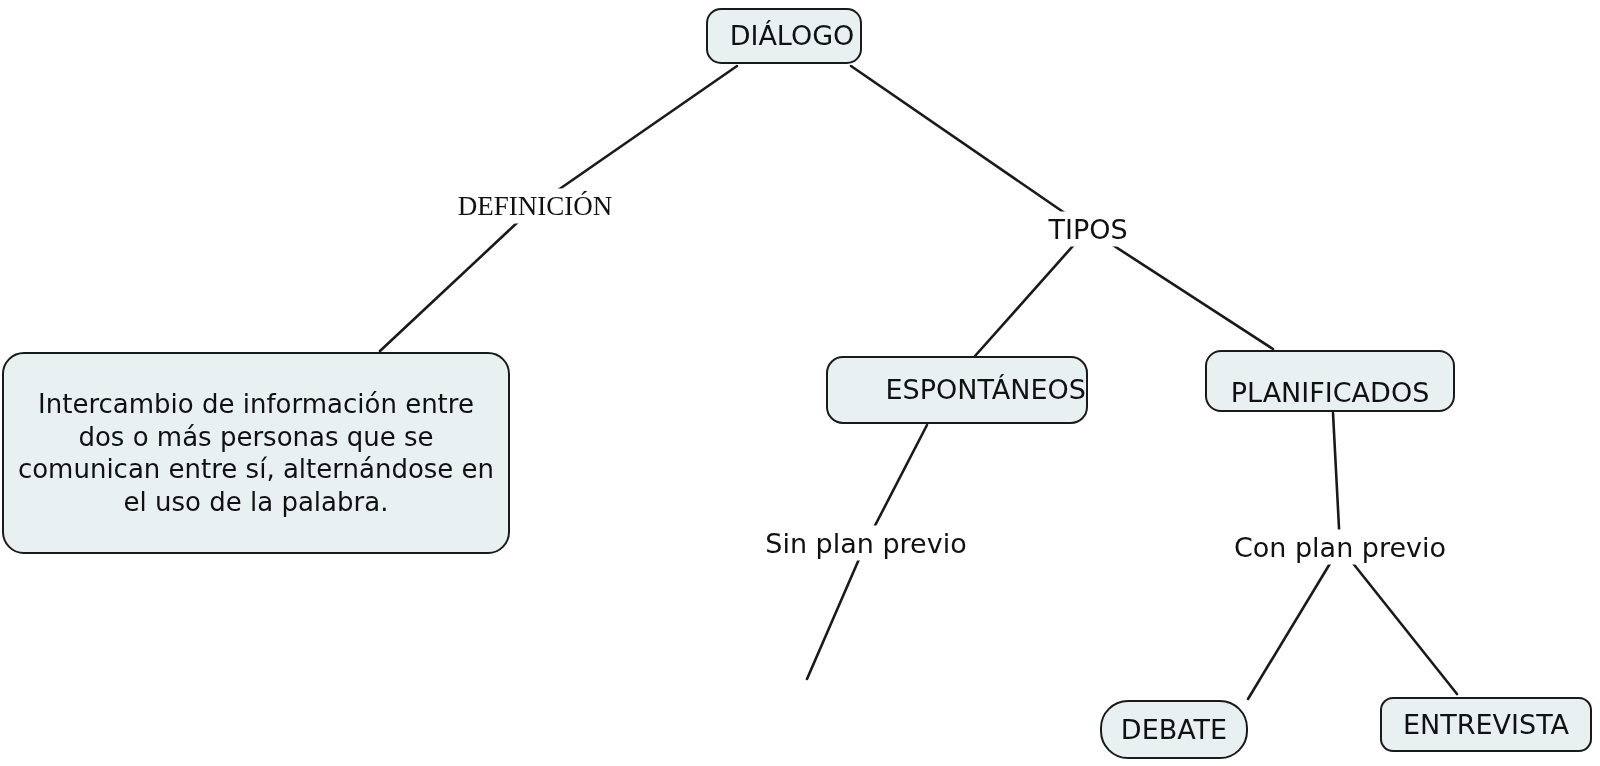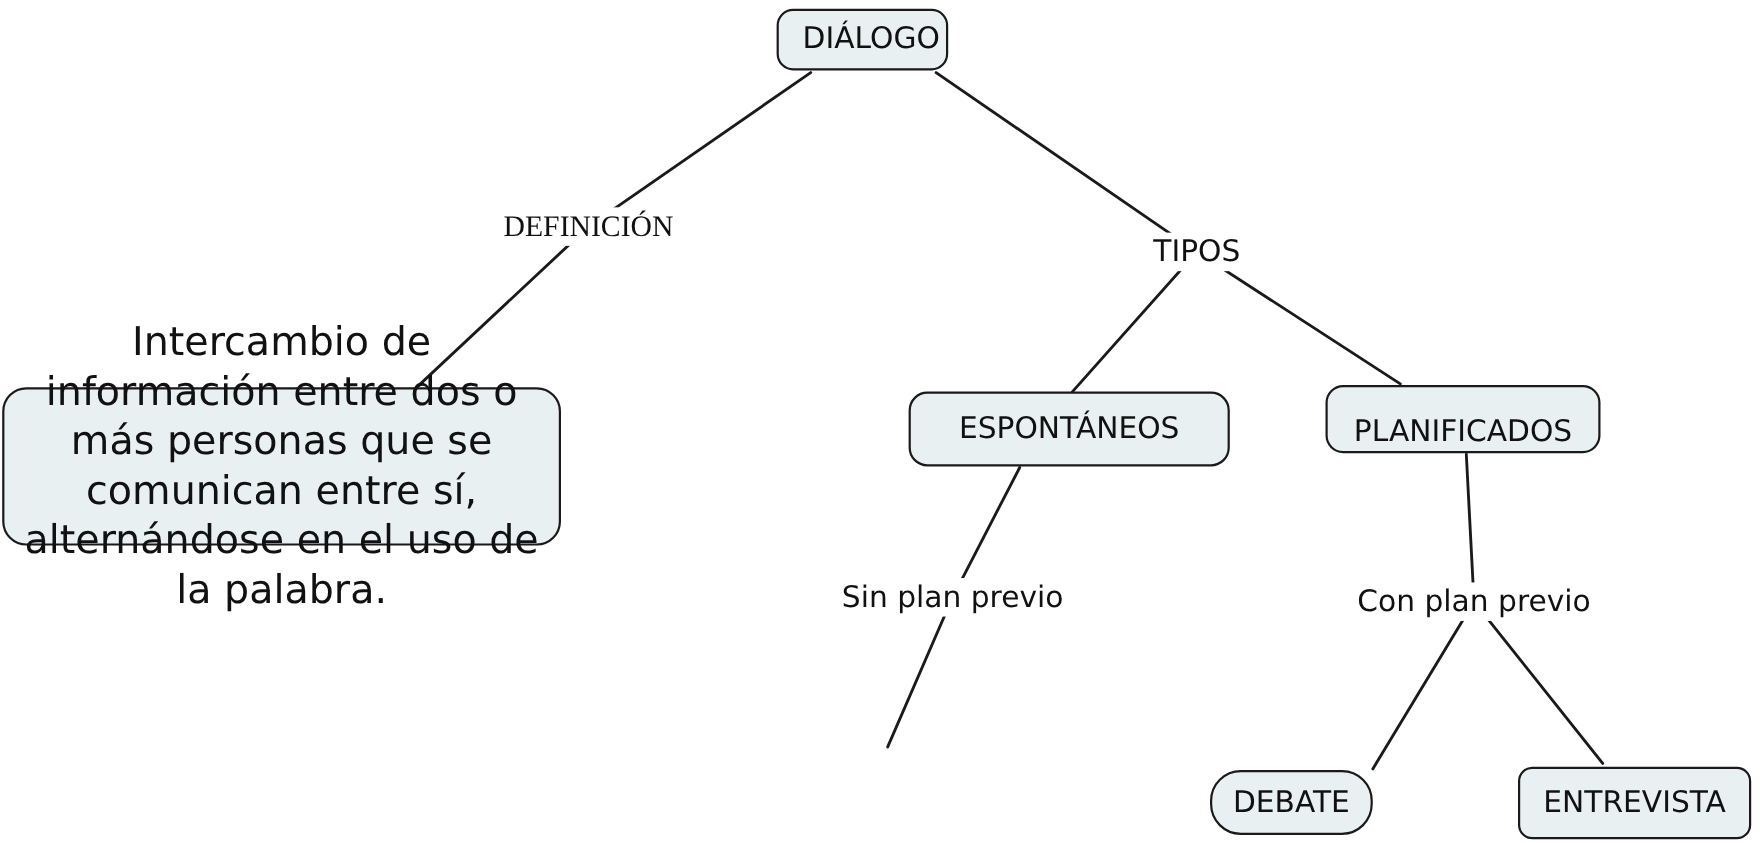--- a/index.html
+++ b/index.html
@@ -50,26 +50,26 @@
     position:absolute;
     transform:translate(-50%,-50%);
     background:var(--background);
     padding:2px 8px;
     font-size:27px;
     white-space:nowrap;
     color:var(--text);
   }
   
   .n-dialogo      {left:706px; top:8px;   width:156px; height:56px; border-radius:15px;padding-left:16px;}
-  .n-definition   {left:2px;   top:352px; width:508px; height:144px; border-radius:22px; font-size:36px; padding:0 12px;}
-  .n-espontaneos  {left:826px; top:356px; width:292px; height:68px; border-radius:17px;}
+  .n-definition   {left:2px;   top:352px; width:508px; height:202px; border-radius:22px; font-size:26px; padding:0 12px;}
+  .n-espontaneos  {left:826px; top:356px; width:262px; height:68px; border-radius:17px;justify-content:flex-end;}
   .n-planificados {left:1205px;top:350px; width:250px; height:62px; border-radius:16px;align-items:flex-end;}
   .n-conversacion {left:648px; top:678px; width:261px; height:68px; border-radius:18px;}
   .n-debate       {left:1100px;top:700px; width:148px; height:59px; border-radius:28px;}
-  .n-entrevista   {left:1380px;top:697px; width:212px; height:66px; border-radius:13px;}
+  .n-entrevista   {left:1380px;top:697px; width:212px; height:55px; border-radius:13px;}
   
   .l-definicion {left:535px;  top:206px;font-family:Liberation Serif, serif;}
   .l-tipos      {left:1088px; top:229px;}
   .l-sinplan    {left:866px;  top:543px;}
   .l-conplan    {left:1340px; top:547px;}
 </style>
 </head>
 <body>
 
 <div class="stage">

